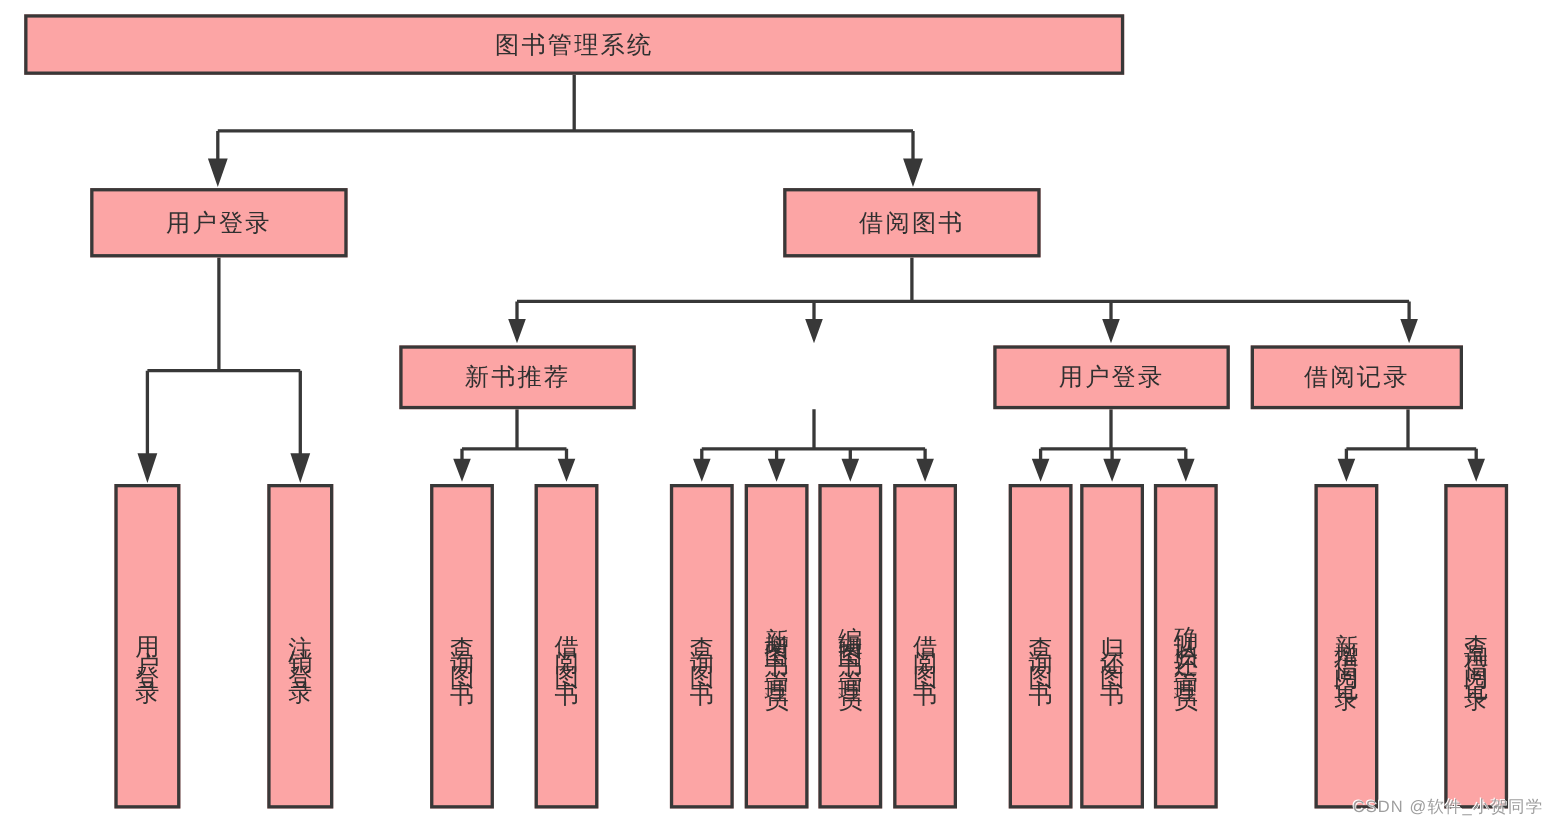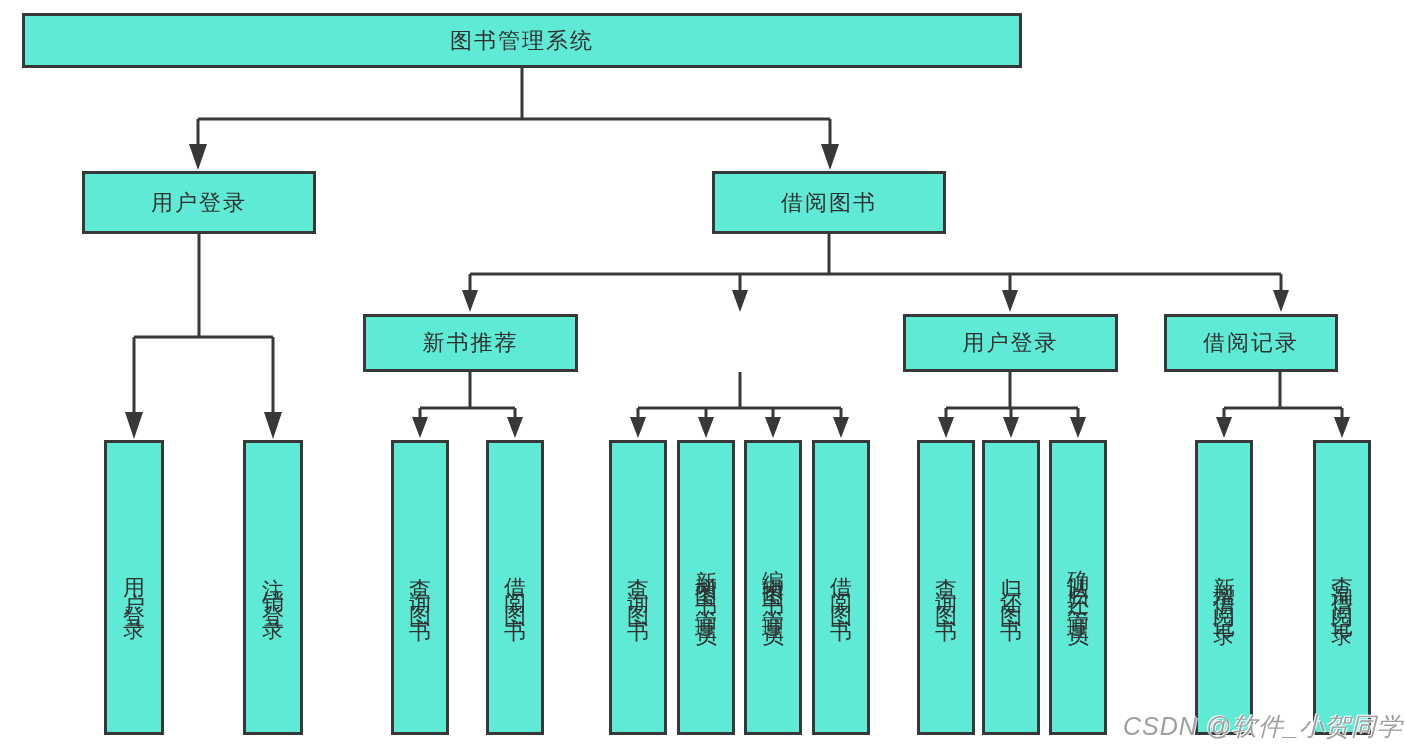--- a/index.html
+++ b/index.html
@@ -7,37 +7,36 @@
     position:relative;width:1405px;height:747px;overflow:hidden;
     background:var(--background,#ffffff);
     font-family:"Liberation Sans","DejaVu Sans",sans-serif;
     color:var(--text,#303030);
   }
   .connectors{position:absolute;left:0;top:0;width:1405px;height:747px;}
   .cl{stroke:var(--line,#383838);stroke-width:3;fill:none;}
   .ca{fill:var(--line,#383838);stroke:none;}
   .hbox,.vbox{
     position:absolute;box-sizing:border-box;
-    border:3px solid var(--line,#383838);background:#5eead4;
+    border:3px solid var(--line,#383838);background:#fca5a5;
     display:flex;align-items:center;justify-content:center;
   }
   .hbox span{font-size:22px;letter-spacing:2px;white-space:nowrap;}
   .vbox span{
     writing-mode:vertical-rl;text-orientation:mixed;
     font-size:22px;line-height:1;white-space:nowrap;
   }
   .ls4{letter-spacing:14px;}
   .ls6{letter-spacing:10px;}
   .ls9{letter-spacing:8px;}
   .watermark{
     position:absolute;right:2px;bottom:4px;z-index:10;
-    font-size:25px;letter-spacing:1px;
+    font-size:15px;letter-spacing:1px;
     color:var(--watermark,#9e9e9e);
     text-shadow:-1px -1px 0 #ffffff,1px 1px 0 rgba(255,255,255,.85);
-    font-style:italic;
   }
 </style>
 </head>
 <body>
 
 <div class="canvas">
 
   <svg class="connectors" viewBox="0 0 1405 747" aria-hidden="true">
     <g>
       <path class="cl" d="M522 68 V119 M198 119 H830 M198 119 V146 M830 119 V146"></path>
@@ -79,21 +78,21 @@
   <div class="hbox" style="left:712px;top:171px;width:234px;height:63px;">
     <span>借阅图书</span>
   </div>
 
   <div class="hbox" style="left:363px;top:314px;width:215px;height:58px;align-items:center;">
     <span>新书推荐</span>
   </div>
   <div class="hbox" style="left:903px;top:314px;width:215px;height:58px;">
     <span>用户登录</span>
   </div>
-  <div class="hbox" style="left:1164px;top:314px;width:174px;height:58px;">
+  <div class="hbox" style="left:1137px;top:314px;width:193px;height:58px;">
     <span>借阅记录</span>
   </div>
 
   <div class="vbox" style="left:104px;top:440px;width:60px;height:295px;">
     <span class="ls4">用户登录</span>
   </div>
   <div class="vbox" style="left:243px;top:440px;width:60px;height:295px;">
     <span class="ls4">注销登录</span>
   </div>
 

